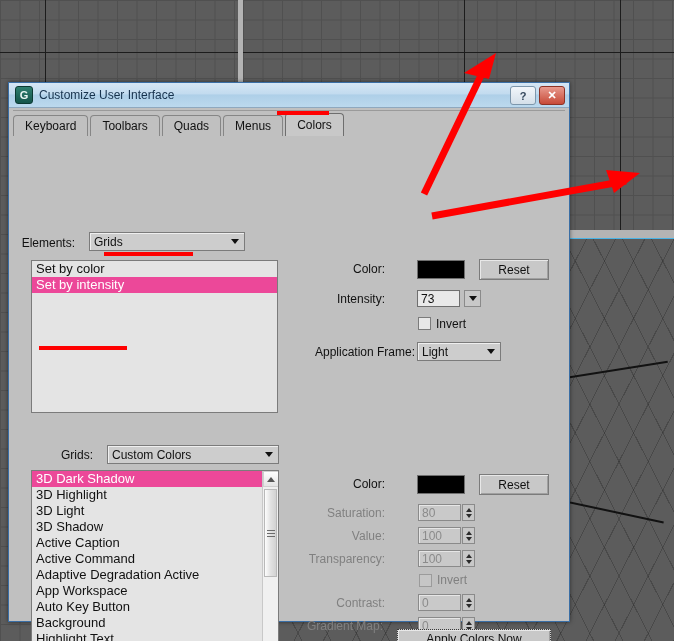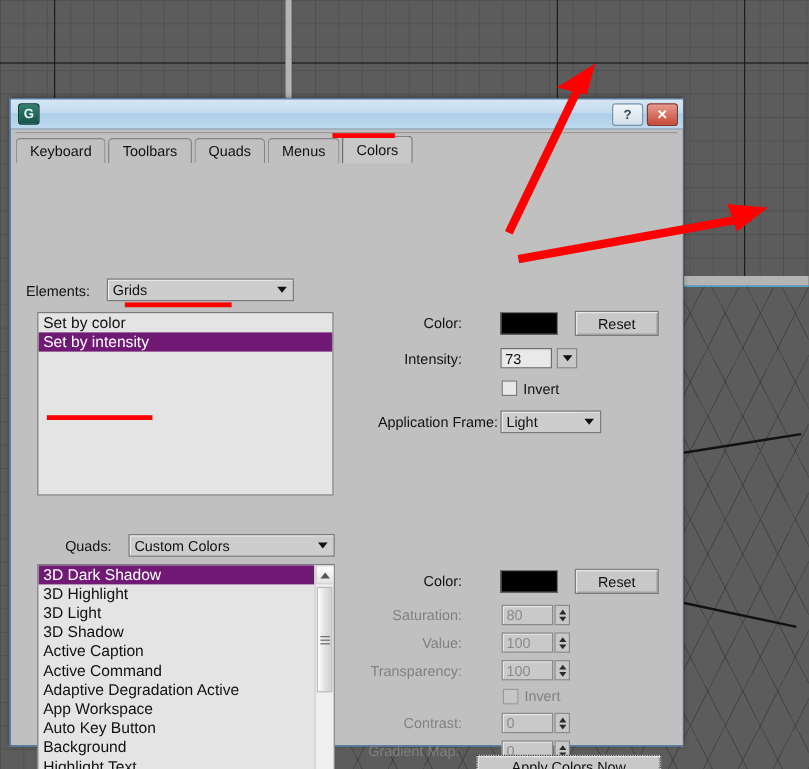--- a/index.html
+++ b/index.html
@@ -104,21 +104,21 @@
 
   
   .listbox{
     position:absolute;background:#e4e4e4;border:1px solid #7b7b7b;
     box-sizing:border-box;overflow:hidden;
   }
   .li{
     font-size:13px;color:#111;height:16px;line-height:16px;padding-left:4px;
     white-space:nowrap;overflow:hidden;
   }
-  .li.sel{background:#701a75;color:#fff;}
+  .li.sel{background:#ec4899;color:#fff;}
 
   
   .sbar{
     position:absolute;right:0;top:0;bottom:0;width:16px;
     background:#f0f0f0;border-left:1px solid #c8c8c8;box-sizing:border-box;
   }
   .sbtn{
     height:16px;width:16px;background:linear-gradient(to bottom,#fdfdfd,#e4e4e4);
     border:1px solid #cfcfcf;box-sizing:border-box;
     display:flex;align-items:center;justify-content:center;
@@ -208,20 +208,21 @@
 
   <div class="vp-divider-v" style="left:238px;top:0;width:5px;height:641px;"></div>
   <div class="vp-divider-h" style="left:243px;top:230px;width:431px;height:8px;"></div>
   <div class="vp-border-active" style="left:243px;top:238px;width:431px;height:403px;"></div>
 </div>
 
 <div id="cui-dialog">
 
   <div class="titlebar">
     <div class="title-icon">G</div>
+    <div class="title-text">Customize User Interface</div>
     <div class="title-btns">
       <div class="tb-btn">?</div>
       <div class="tb-btn close">✕</div>
     </div>
   </div>
 
   <div class="tabstrip">
     <div class="tab">Keyboard</div>
     <div class="tab">Toolbars</div>
     <div class="tab">Quads</div>
@@ -256,21 +257,21 @@
 
     <div class="cb" style="left:409px;top:180px;"></div>
     <div class="lbl abs" style="left:427px;top:180px;">Invert</div>
 
     <div class="lbl abs right" style="left:285px;top:208px;width:121px;">Application Frame:</div>
     <div class="combo" style="left:408px;top:205px;width:84px;">
       <span>Light</span>
       <span class="arrow"></span>
     </div>
 
-    <div class="lbl abs right" style="left:28px;top:311px;width:56px;">Quads:</div>
+    <div class="lbl abs right" style="left:28px;top:311px;width:56px;">Grids:</div>
     <div class="combo" style="left:98px;top:308px;width:172px;">
       <span>Custom Colors</span>
       <span class="arrow"></span>
     </div>
 
     <div class="listbox" style="left:22px;top:333px;width:248px;height:205px;">
       <div style="position:absolute;left:0;top:0;right:16px;">
         <div class="li sel">3D Dark Shadow</div>
         <div class="li">3D Highlight</div>
         <div class="li">3D Light</div>

